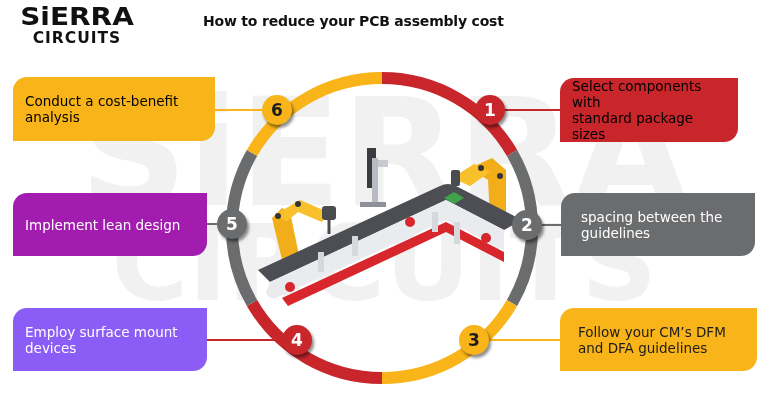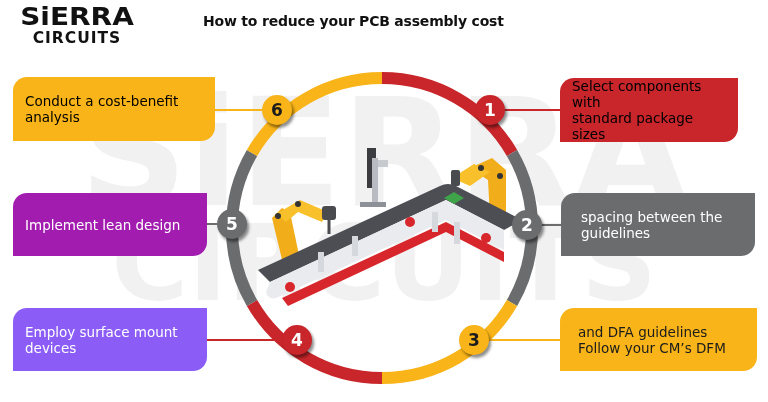--- a/index.html
+++ b/index.html
@@ -136,22 +136,22 @@
 
 <div class="card right" style="left:561px;top:193px;width:194px;height:63px;background:#6b6c6e;color:#ffffff;padding-left:20px;">
   <div>
       <span>spacing between the</span>
       <span>guidelines</span>
     </div>
 </div>
 
 <div class="card right" style="left:560px;top:308px;width:197px;height:63px;background:#f8b418;color:#1c1c1c;padding-left:18px;">
   <div>
+      <span>Follow your CM’s DFM</span>
       <span>and DFA guidelines</span>
-      <span>Follow your CM’s DFM</span>
     </div>
 </div>
 
 <div class="badge" style="left:262px;top:95px;background:#f8b418;color:#1c1c1c;">6</div>
 <div class="badge" style="left:475px;top:95px;background:#c8262b;color:#ffffff;">1</div>
 <div class="badge" style="left:217px;top:209px;background:#6b6c6e;color:#ffffff;">5</div>
 <div class="badge" style="left:512px;top:210px;background:#6b6c6e;color:#ffffff;">2</div>
 <div class="badge" style="left:282px;top:325px;background:#c8262b;color:#ffffff;">4</div>
 <div class="badge" style="left:459px;top:325px;background:#f8b418;color:#1c1c1c;">3</div>
 

